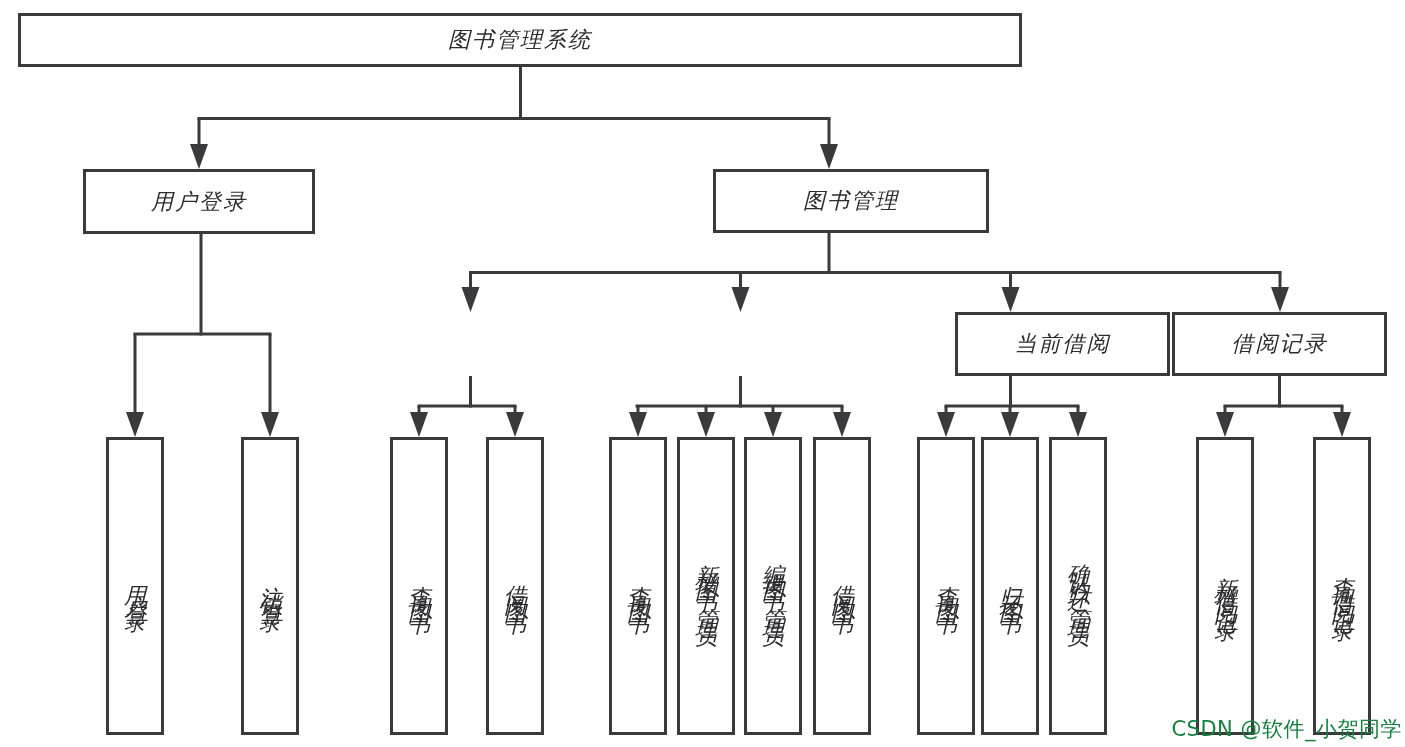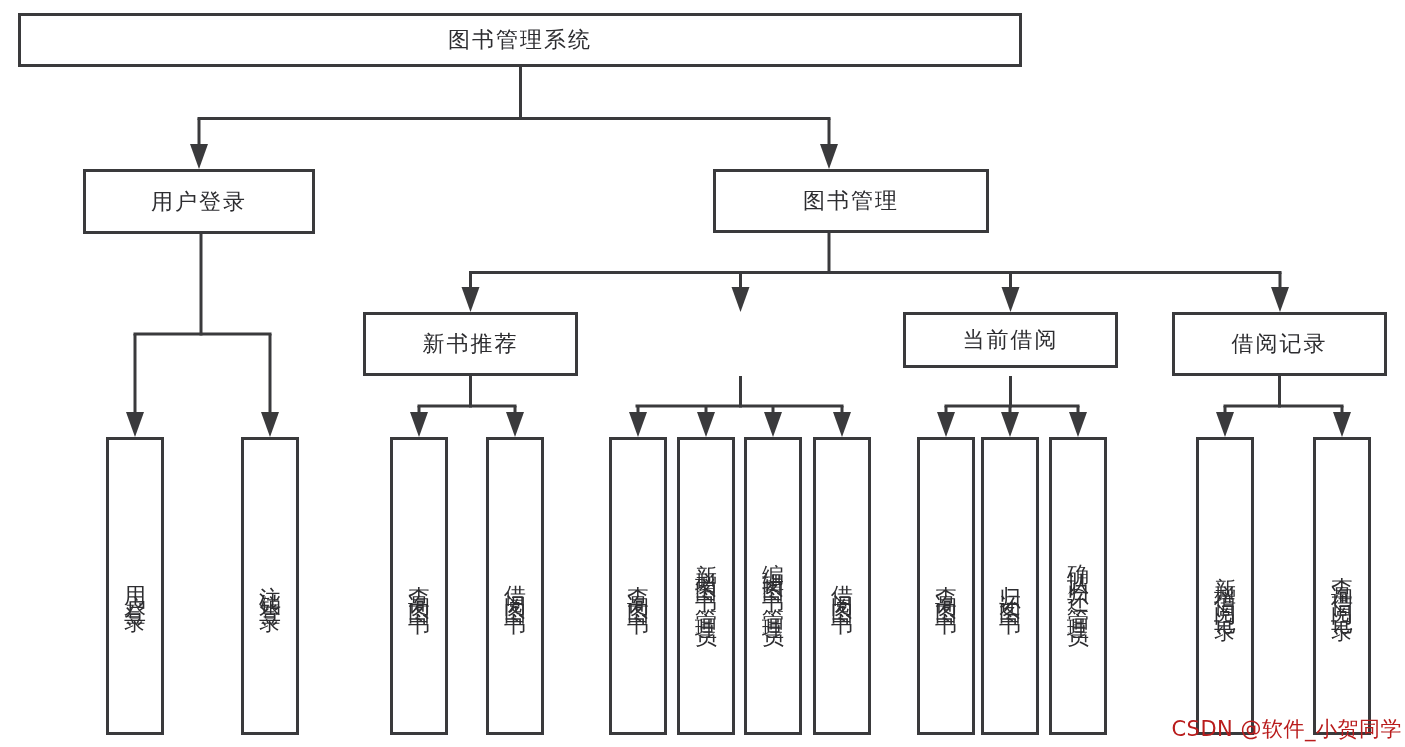--- a/index.html
+++ b/index.html
@@ -10,28 +10,28 @@
   }
   .connectors{position:absolute;left:0;top:0;z-index:1;}
   .connectors path{stroke:#3a3a3c;stroke-width:3;fill:none;}
   .connectors polygon{fill:#3a3a3c;stroke:none;}
   .node{
     position:absolute;box-sizing:border-box;background:#ffffff;
     border:3px solid #3a3a3c;color:#2d2d30;
     display:flex;align-items:center;justify-content:center;
     z-index:2;
   }
-  .node .lbl{font-size:22px;letter-spacing:2px;white-space:nowrap;}
+  .node .lbl{font-size:22px;letter-spacing:2px;white-space:nowrap;font-style:italic;}
   .node.vert .lbl{
     writing-mode:vertical-rl;text-orientation:mixed;
     font-size:22px;letter-spacing:9px;line-height:1;white-space:nowrap;
   }
   .watermark{
     position:absolute;right:3px;bottom:4px;z-index:5;
-    font-size:21px;color:#b91c1c;letter-spacing:0.5px;white-space:nowrap;
+    font-size:21px;color:#15803d;letter-spacing:0.5px;white-space:nowrap;
   }
 </style>
 </head>
 <body>
 
 <div class="canvas">
 
   <svg class="connectors" width="1405" height="747" viewBox="0 0 1405 747">
 
     <path d="M520.5 67 V120"></path>
@@ -98,24 +98,21 @@
     <span class="lbl">图书管理系统</span>
   </div>
 
   <div class="node" style="left:83px;top:169px;width:232px;height:65px">
     <span class="lbl">用户登录</span>
   </div>
   <div class="node" style="left:713px;top:169px;width:276px;height:64px">
     <span class="lbl">图书管理</span>
   </div>
 
-  <div class="node" style="left:363px;top:312px;width:215px;height:64px">
-    <span class="lbl">新书推荐</span>
-  </div>
-  <div class="node" style="left:903px;top:312px;width:215px;height:56px">
+  <div class="node" style="left:955px;top:312px;width:215px;height:64px">
     <span class="lbl">当前借阅</span>
   </div>
   <div class="node" style="left:1172px;top:312px;width:215px;height:64px">
     <span class="lbl">借阅记录</span>
   </div>
 
   <div class="node vert" style="left:106px;top:437px;width:58px;height:298px">
     <span class="lbl">用户登录</span>
   </div>
   <div class="node vert" style="left:241px;top:437px;width:58px;height:298px">

